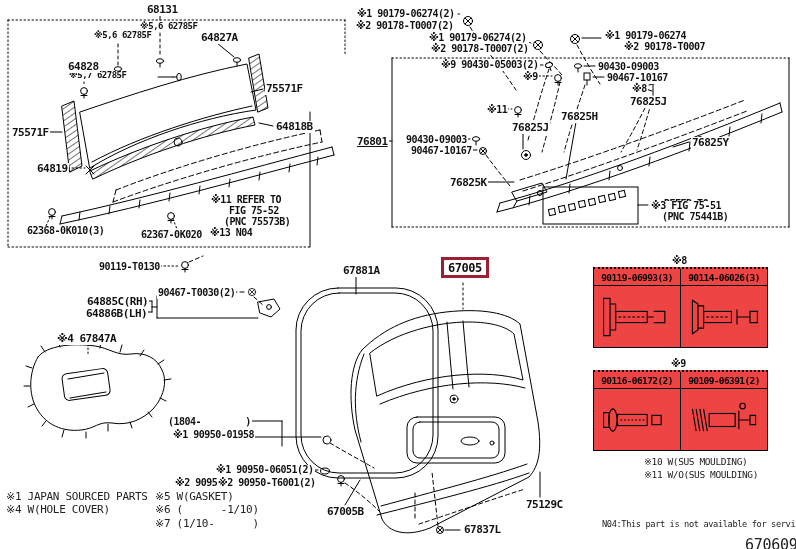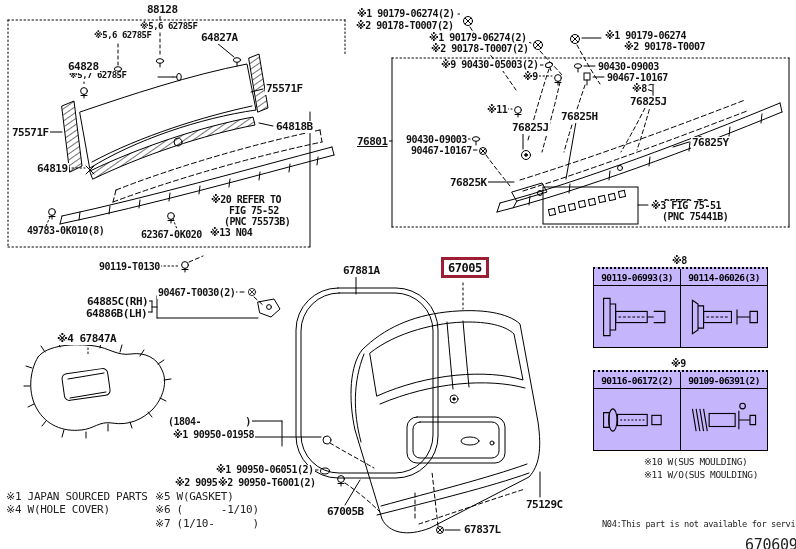--- a/index.html
+++ b/index.html
@@ -15,21 +15,21 @@
              line-height:13.4px;white-space:pre;color:#222;}
   .notescol{position:absolute;z-index:2;font-size:9.5px;letter-spacing:-0.4px;
             line-height:13px;white-space:pre;color:#222;}
   .n04{position:absolute;left:602px;top:519px;z-index:2;font-size:8.7px;
        letter-spacing:-0.4px;white-space:pre;color:#222;}
   .doccode{position:absolute;left:745px;top:536px;z-index:2;font-size:15px;
            letter-spacing:-0.3px;color:#222;}
   .hlbox{position:absolute;z-index:3;border:3px solid #9c1f33;background:#fff;
          padding:1px 4px 0 4px;font-weight:bold;font-size:12px;letter-spacing:-0.5px;color:#111;}
   .ftable{position:absolute;z-index:2;border:1px solid #000;border-top:2px dotted #000;
-          display:flex;flex-direction:column;background:#c4b5fd;}
+          display:flex;flex-direction:column;background:#ef4444;}
   .frow{display:flex;min-height:0;}
   .fhead{flex:0 0 16px;border-bottom:1px solid #000;}
   .fbody{flex:1;}
   .fcell{flex:1;display:flex;align-items:center;justify-content:center;
          font-weight:bold;font-size:9.5px;letter-spacing:-0.6px;white-space:pre;overflow:hidden;}
   .fcell + .fcell{border-left:1px solid #000;}
   .fast{stroke:#000;fill:none;stroke-width:1.2;}
 </style>
 </head>
 <body>
@@ -199,33 +199,33 @@
         <rect x="589" y="199" width="6" height="6" transform="rotate(-12 592 202)"></rect>
         <rect x="599" y="196" width="6" height="6" transform="rotate(-12 602 199)"></rect>
         <rect x="609" y="194" width="6" height="6" transform="rotate(-12 612 197)"></rect>
         <rect x="619" y="191" width="6" height="6" transform="rotate(-12 622 194)"></rect>
       </g>
       <path d="M638,205 H648"></path>
     </g>
   </svg>
 
   <div class="layer">
-      <div class="plabel lg" style="left: 146px; top: 4px;">88128</div>
+      <div class="plabel lg" style="left: 146px; top: 4px;">68131</div>
       <div class="plabel sm" style="left: 139px; top: 22px;">※5,6 62785F</div>
       <div class="plabel sm" style="left: 93px; top: 31px;">※5,6 62785F</div>
       <div class="plabel sm" style="left: 68px; top: 71px;">※5,7 62785F</div>
       <div class="plabel lg" style="left: 200px; top: 32px;">64827A</div>
       <div class="plabel lg" style="left: 67px; top: 61px;">64828</div>
       <div class="plabel lg" style="left: 11px; top: 127px;">75571F</div>
       <div class="plabel lg" style="left: 265px; top: 83px;">75571F</div>
       <div class="plabel lg" style="left: 275px; top: 121px;">64818B</div>
       <div class="plabel lg" style="left: 36px; top: 163px;">64819</div>
-      <div class="plabel" style="left: 26px; top: 226px;">49783-0K010(8)</div>
+      <div class="plabel" style="left: 26px; top: 226px;">62368-0K010(3)</div>
       <div class="plabel" style="left: 140px; top: 230px;">62367-0K020</div>
-      <div class="plabel" style="left: 210px; top: 195px;">※20 REFER TO</div>
+      <div class="plabel" style="left: 210px; top: 195px;">※11 REFER TO</div>
       <div class="plabel" style="left: 228px; top: 206px;">FIG 75-52</div>
       <div class="plabel" style="left: 223px; top: 217px; text-align: right;">(PNC 75573B)</div>
       <div class="plabel" style="left: 209px; top: 228px;">※13 N04</div>
       <div class="plabel" style="left: 98px; top: 262px;">90119-T0130</div>
       <div class="plabel lg" style="left: 86px; top: 296px;">64885C(RH)</div>
       <div class="plabel lg" style="left: 85px; top: 308px;">64886B(LH)</div>
       <div class="plabel" style="left: 157px; top: 288px;">90467-T0030(2)</div>
       <div class="plabel lg" style="left: 56px; top: 333px;">※4 67847A</div>
       <div class="plabel" style="left: 167px; top: 417px;">(1804-        )</div>
       <div class="plabel" style="left: 172px; top: 430px;">※1 90950-01958</div>

